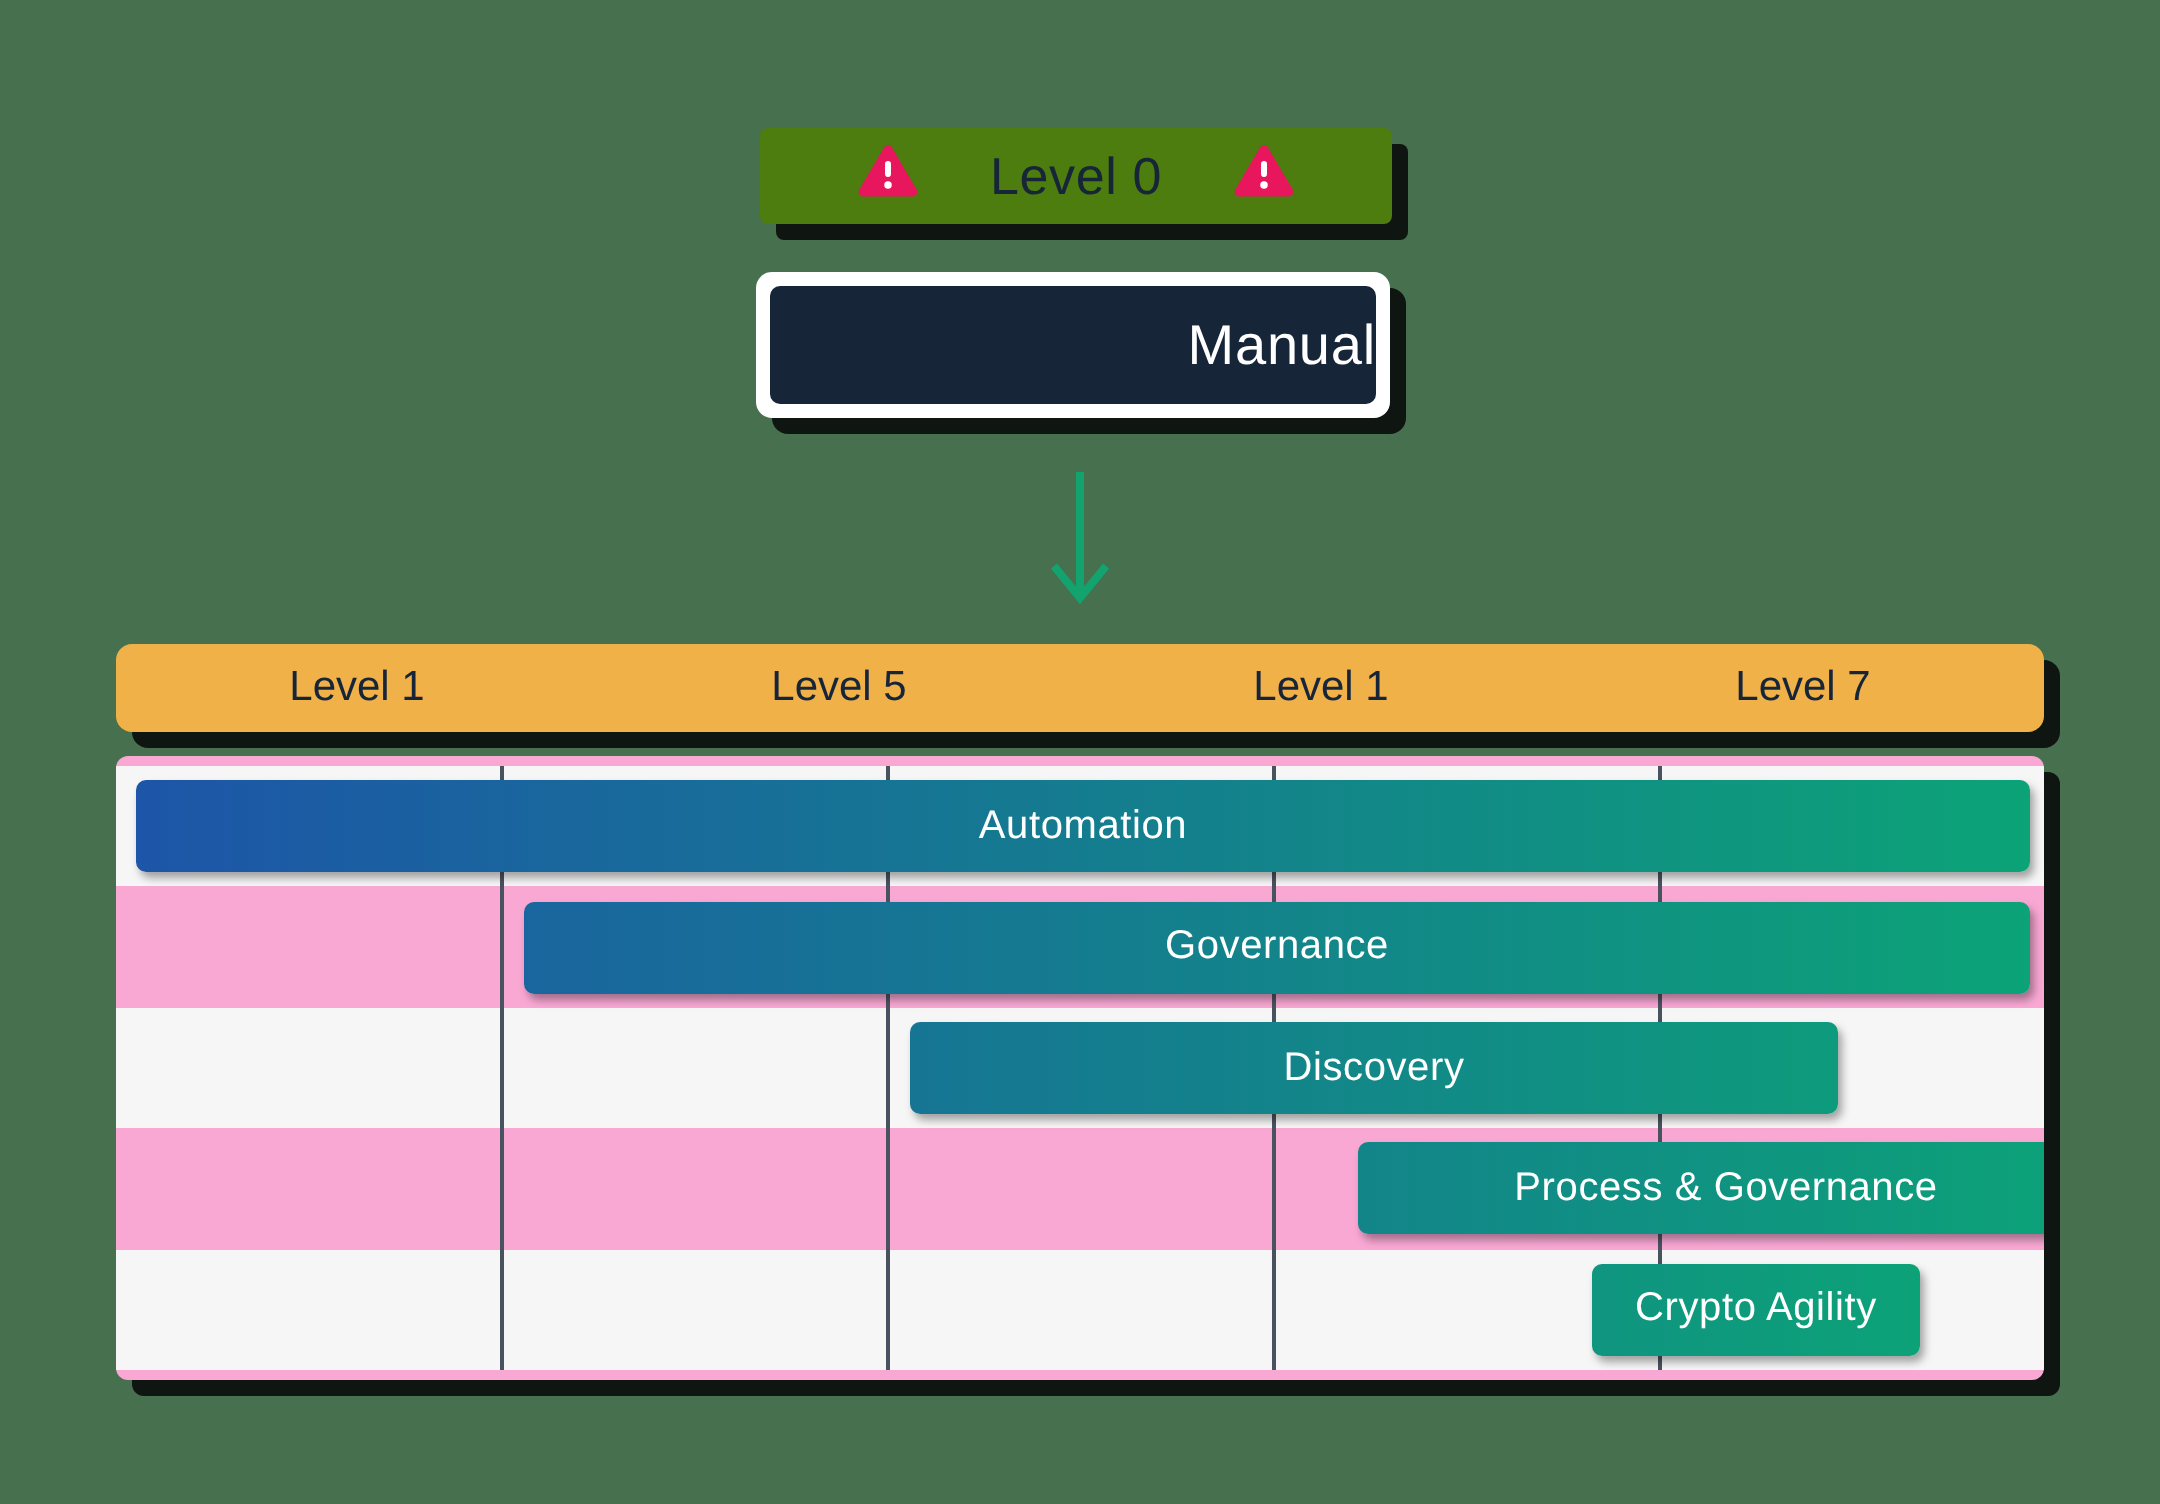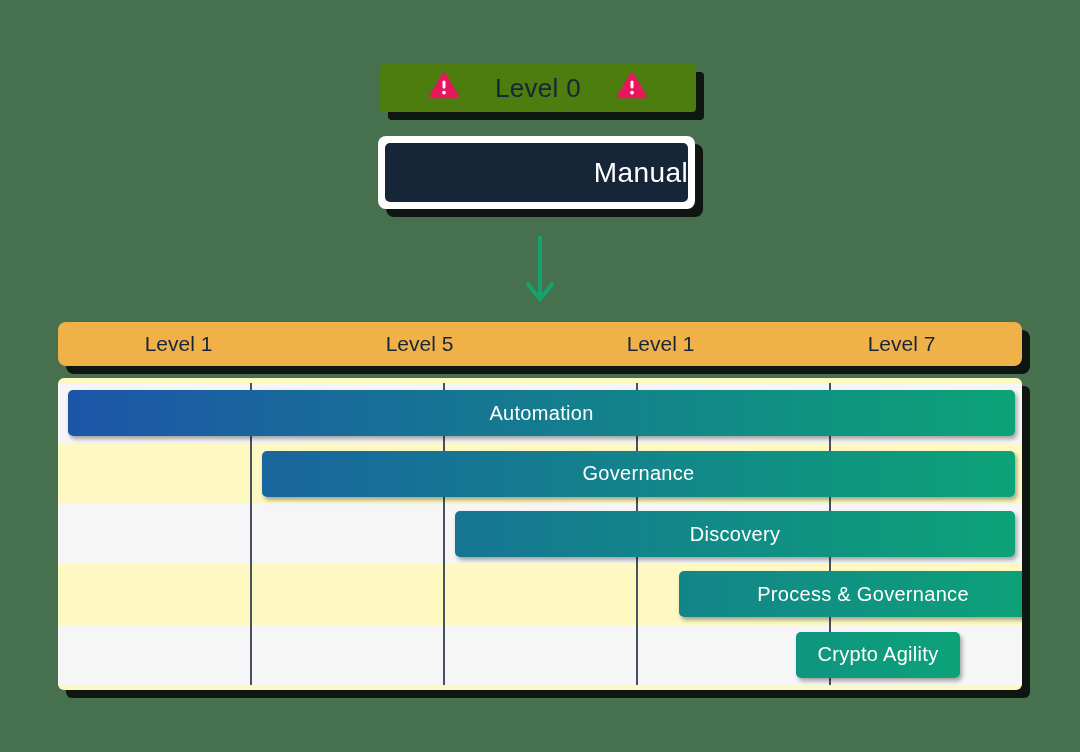--- a/index.html
+++ b/index.html
@@ -37,42 +37,42 @@
     background:#f1b149;border-radius:8px;
     box-shadow:8px 8px 0 rgba(8,8,8,.88);
     display:flex;
   }
   .level-cell{flex:1;display:flex;align-items:center;justify-content:center;
     color:#172539;font-size:21px;}
 
   
   .cap-table{
     position:absolute;left:58px;top:378px;width:964px;height:312px;
-    background:#fef9c3;border-radius:6px;
+    background:#f9a8d4;border-radius:6px;
     box-shadow:8px 8px 0 rgba(8,8,8,.88);
     overflow:hidden;
   }
   .rows-wrap{position:absolute;left:0;right:0;top:5px;bottom:5px;display:flex;flex-direction:column;}
   .cap-row{position:relative;flex:1;}
   .cap-row.alt{background:#f6f6f7;}
   .gridline{position:absolute;top:5px;bottom:5px;width:2px;background:#49535f;z-index:1;}
   .gl-1{left:192px;} .gl-2{left:385px;} .gl-3{left:578px;} .gl-4{left:771px;}
 
   .cap-bar{
     position:absolute;top:50%;transform:translateY(-50%);height:46px;z-index:2;
     border-radius:5px;
     background-image:linear-gradient(90deg,#1d55a8 0%,#0ca377 100%);
     background-size:947px 46px;background-repeat:no-repeat;
     box-shadow:2px 3px 4px rgba(0,0,0,.35);
     display:flex;align-items:center;justify-content:center;
     color:#ffffff;font-size:20px;letter-spacing:.3px;
   }
   .bar-1{left:10px;width:947px;background-position:0 0;}
   .bar-2{left:204px;width:753px;background-position:-194px 0;}
-  .bar-3{left:397px;width:560px;background-position:-387px 0;}
+  .bar-3{left:397px;width:464px;background-position:-387px 0;}
   .bar-4{left:589px;width:368px;background-position:-579px 0;margin-left:32px;}
   .bar-5{left:738px;width:164px;background-position:-772px 0;}
 </style>
 </head>
 <body>
 
 <div class="stage">
 
   <div class="level0-bar">
     <span>

